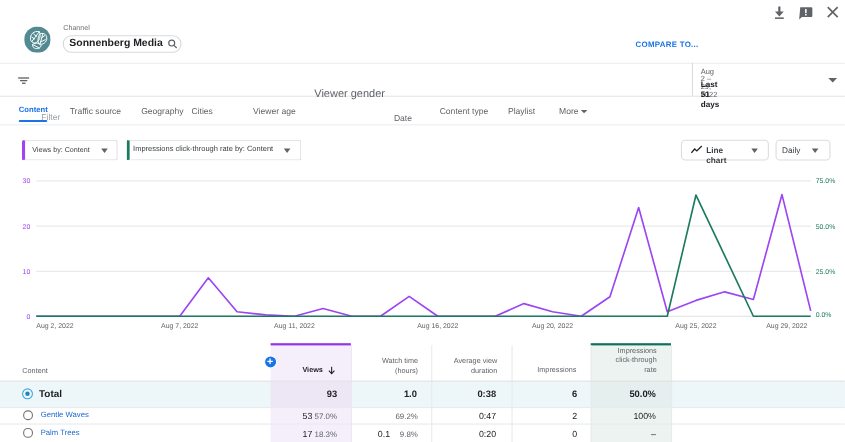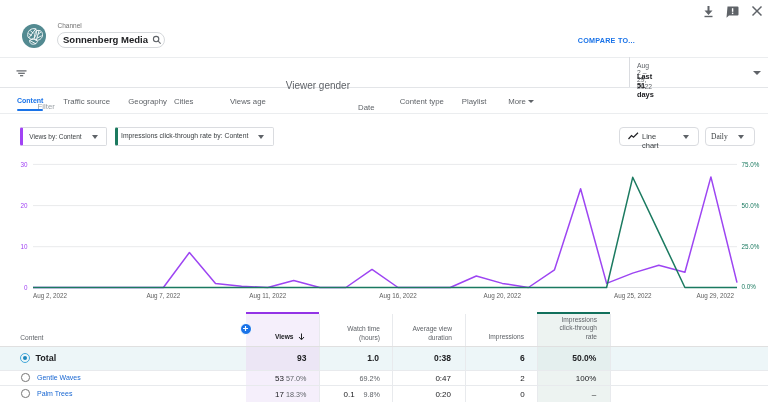--- a/index.html
+++ b/index.html
@@ -62,43 +62,43 @@
 <div class="abs" style="left:637px;top:62px;font-size:6.8px;color:#5f6368;">Aug 2 – 29, 2022</div>
 <div class="abs" style="left:637px;top:71.5px;font-size:7.4px;font-weight:bold;color:#202124;">Last 51 days</div>
 <div class="abs caret" style="left:753px;top:71px;border-left-width:4px;border-right-width:4px;border-top-width:4.5px;"></div>
 
 <div class="abs" style="left:0;top:112.5px;width:768px;height:0;border-top:1px solid #ebedef;"></div>
 <div class="abs" style="left:17px;top:96.5px;font-size:7px;color:#1a73e8;font-weight:bold;">Content</div>
 <div class="abs" style="left:17px;top:108.5px;width:25.5px;height:2.5px;background:#1a73e8;border-radius:2px;"></div>
 <div class="abs" style="left:63.3px;top:96.5px;font-size:7.8px;color:#5f6368;">Traffic source</div>
 <div class="abs" style="left:128.3px;top:96.5px;font-size:7.8px;color:#5f6368;">Geography</div>
 <div class="abs" style="left:174px;top:96.5px;font-size:7.8px;color:#5f6368;">Cities</div>
-<div class="abs" style="left:230px;top:96.5px;font-size:7.8px;color:#5f6368;">Views age</div>
+<div class="abs" style="left:230px;top:96.5px;font-size:7.8px;color:#5f6368;">Viewer age</div>
 <div class="abs" style="left:285.7px;top:80px;font-size:10px;color:#5f6368;">Viewer gender</div>
 <div class="abs" style="left:358.1px;top:103px;font-size:7.8px;color:#5f6368;text-align:right;">Date</div>
 <div class="abs" style="left:399.7px;top:96.5px;font-size:7.8px;color:#5f6368;">Content type</div>
 <div class="abs" style="left:461.8px;top:96.5px;font-size:7.8px;color:#5f6368;">Playlist</div>
 <div class="abs" style="left:508.2px;top:96.5px;font-size:7.8px;color:#5f6368;">More</div>
 <div class="abs caret" style="left:528px;top:99.5px;border-left-width:3px;border-right-width:3px;border-top-width:3.5px;"></div>
 
 <div class="abs" style="left:20.3px;top:127px;width:87px;height:19px;border:1px solid #dadce0;border-left:3px solid #a142f4;border-radius:2px;"></div>
 <div class="abs" style="left:29.3px;top:132.5px;font-size:6.5px;color:#3c4043;">Views by: Content</div>
 <div class="abs caret" style="left:92px;top:134.5px;"></div>
 <div class="abs" style="left:114.5px;top:127px;width:159px;height:19px;border:1px solid #dadce0;border-left:3px solid #1c7a5f;border-radius:2px;"></div>
 <div class="abs" style="left:121px;top:132px;font-size:6.8px;color:#3c4043;">Impressions click-through rate by: Content</div>
 <div class="abs caret" style="left:258px;top:134.5px;"></div>
 
 <div class="abs" style="left:618.8px;top:126.5px;width:80px;height:19px;border:1px solid #dadce0;border-radius:4px;"></div>
 <svg class="abs" style="left:627.5px;top:132px;" width="11" height="8" viewBox="0 0 11 8">
   <polyline points="0.5,7 3.5,3.5 5.5,5.2 10,0.8" fill="none" stroke="#202124" stroke-width="1.2"></polyline>
 </svg>
-<div class="abs" style="left:642px;top:132px;font-size:7.5px;color:#3c4043;">Line chart</div>
+<div class="abs" style="left:642px;top:132px;font-size:7.5px;color:#3c4043;font-weight:bold;">Line chart</div>
 <div class="abs caret" style="left:683px;top:134.5px;"></div>
 <div class="abs" style="left:705px;top:126.5px;width:50px;height:19px;border:1px solid #dadce0;border-radius:4px;"></div>
-<div class="abs" style="left:711px;top:132px;font-size:7.5px;color:#3c4043;font-family:Liberation Serif, serif;">Daily</div>
+<div class="abs" style="left:711px;top:132px;font-size:7.5px;color:#3c4043;">Daily</div>
 <div class="abs caret" style="left:738px;top:134.5px;"></div>
 
 <svg class="abs" style="left:0;top:152px;" width="768" height="150" viewBox="0 0 768 150">
   <line x1="33" y1="12.4" x2="737" y2="12.4" stroke="#e9eaec" stroke-width="1"></line>
   <line x1="33" y1="53.6" x2="737" y2="53.6" stroke="#e9eaec" stroke-width="1"></line>
   <line x1="33" y1="94.7" x2="737" y2="94.7" stroke="#e9eaec" stroke-width="1"></line>
   <line x1="33" y1="135.5" x2="737" y2="135.5" stroke="#dddfe2" stroke-width="1"></line>
   <polyline fill="none" stroke="#9d45f2" stroke-width="1.5" stroke-linejoin="round" points="33,135.5 59.1,135.5 85.1,135.5 111.2,135.5 137.3,135.5 163.4,135.5 189.4,100.5 215.5,131.4 241.6,134.3 267.7,135.5 293.7,128.5 319.8,135.5 345.9,135.5 372,117.4 398,135.5 424.1,135.5 450.2,135.5 476.3,124 502.3,131.4 528.4,135.5 554.5,117.8 580.6,36.7 606.6,131.4 632.7,121.1 658.8,113.3 684.9,120.3 710.9,24.9 737,130.6"></polyline>
   <polyline fill="none" stroke="#1b7a60" stroke-width="1.5" stroke-linejoin="round" points="33,135.5 606.6,135.5 632.7,25.3 658.8,80.4 684.9,135.5 737,135.5"></polyline>
   <g font-size="6.3" fill="#a142f4" text-anchor="end">

